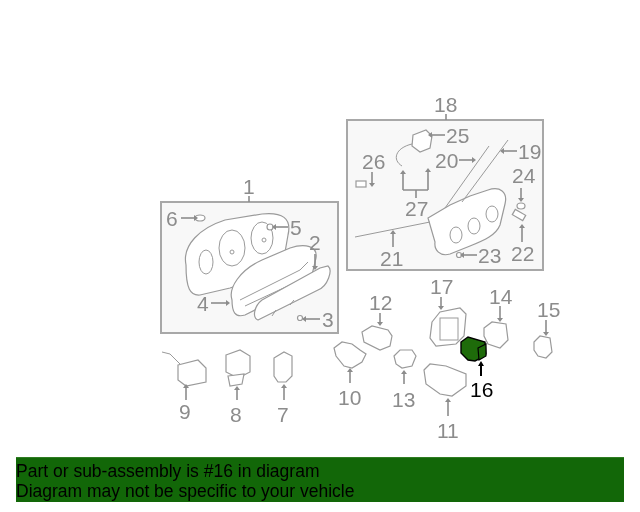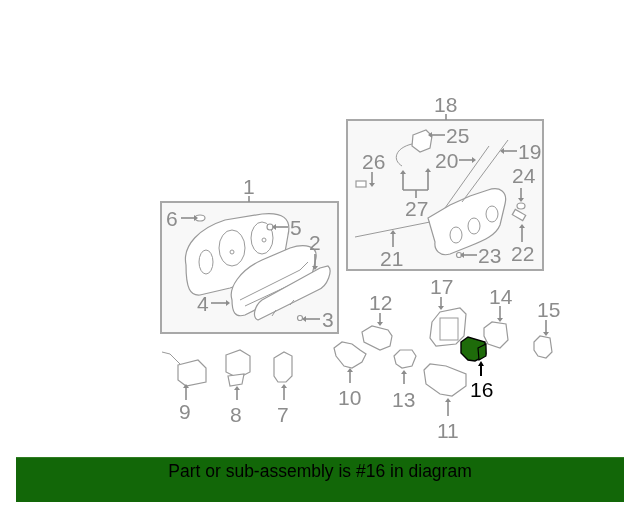--- a/index.html
+++ b/index.html
@@ -7,21 +7,21 @@
          font-family:"Liberation Sans", sans-serif; }
   #diagram { position:absolute; left:0; top:0; width:640px; height:512px; }
   .lbl { font-family:"Liberation Sans", sans-serif; font-size:21px; fill:#8c8c8c; }
   .lbl.hl { fill:#000000; }
   .ln { stroke:#8c8c8c; stroke-width:1.6; fill:none; }
   .ln.hl { stroke:#000000; stroke-width:2; }
   .part { stroke:#9a9a9a; stroke-width:1.2; fill:#ffffff; }
   .partd { stroke:#9a9a9a; stroke-width:1; fill:none; }
   .box { fill:#f8f8f8; stroke:#a8a8a8; stroke-width:2; }
   #banner { position:absolute; left:16px; top:457px; width:608px; height:45px;
-            background:#126708; border-top:1px solid #2f7d22; text-align:center;
+            background:#126708; border-top:1px solid #2f7d22; text-align:left;
             color:#000000; font-size:17.5px; line-height:20px; padding-top:3px; box-sizing:border-box; }
   #banner div { white-space:nowrap; }
 </style>
 </head>
 <body>
 
 <svg id="diagram" viewBox="0 0 640 512" xmlns="http://www.w3.org/2000/svg">
 
   <g>
     <rect class="box" x="161" y="202" width="177" height="131"></rect>
@@ -214,13 +214,14 @@
     <path d="M461,342 L468,337 L485,342 L486,354 L481,358 L475,361 L468,360 L461,353 Z" fill="#1e6b0a" stroke="#000" stroke-width="1.4"></path>
     <path d="M478,348 L486,344 L486,356 L479,360 Z" fill="#1e6b0a" stroke="#000" stroke-width="1.2"></path>
     <line class="ln hl" x1="481" y1="364" x2="481" y2="376"></line>
     <polygon points="478,366 481,361 484,366" fill="#000000"></polygon>
     <text class="lbl hl" x="470" y="397">16</text>
   </g>
 </svg>
 
 <div id="banner">
   <div>Part or sub-assembly is #16 in diagram</div>
+  <div>Diagram may not be specific to your vehicle</div>
 </div>
 
 </body></html>

